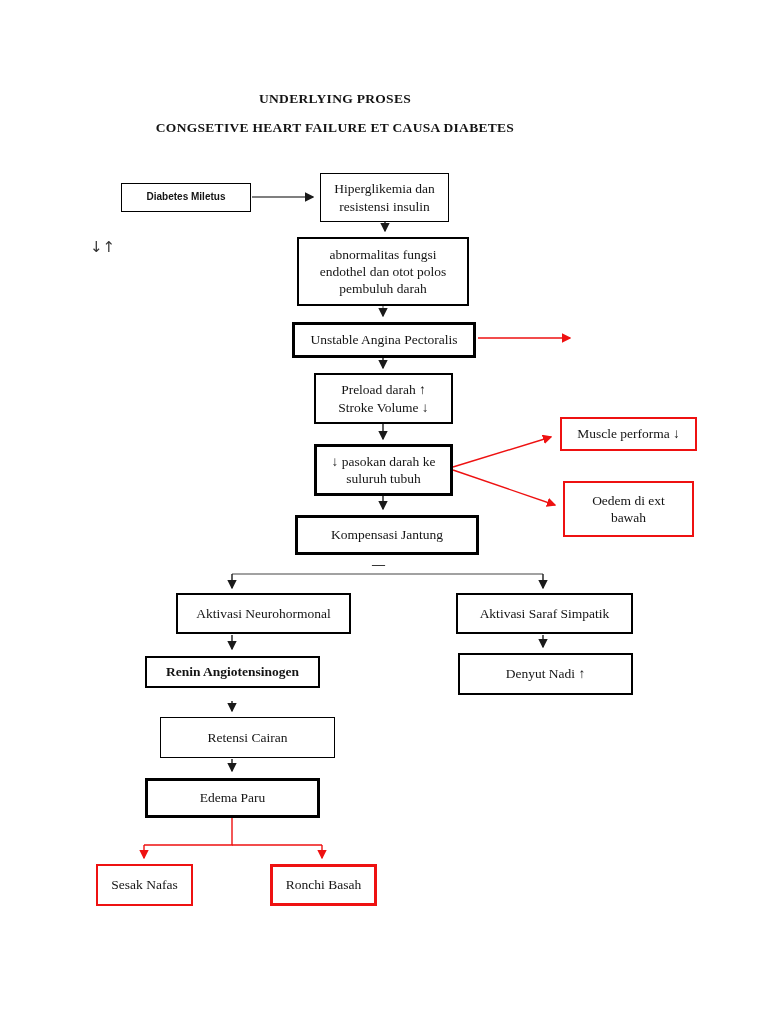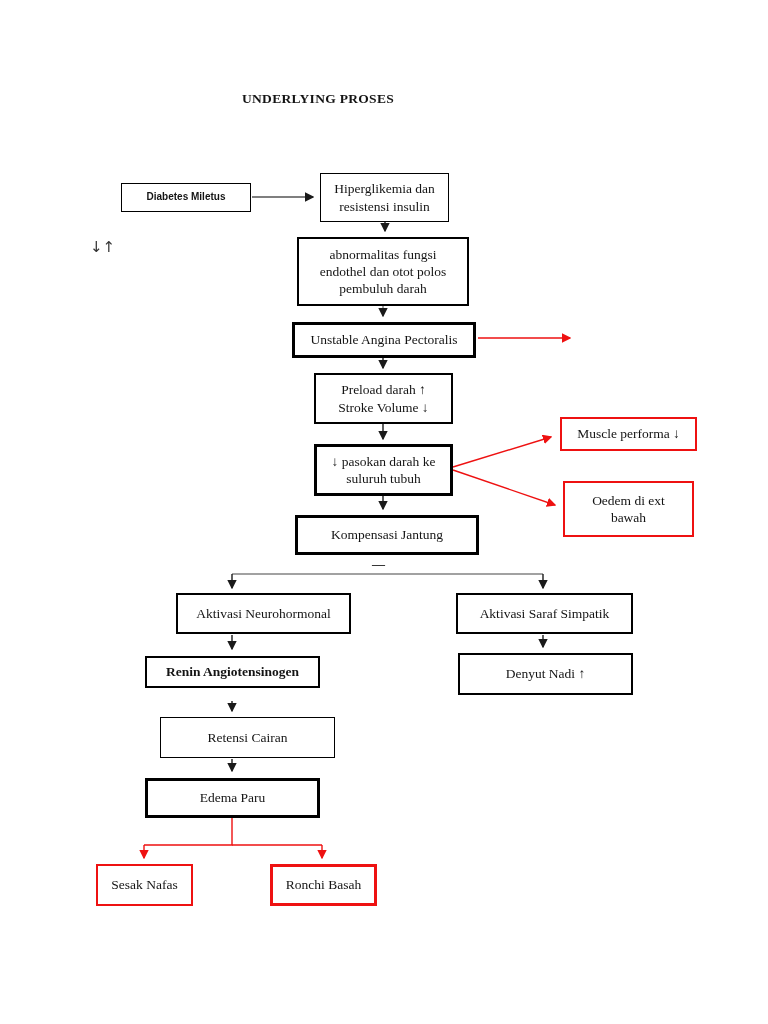--- a/index.html
+++ b/index.html
@@ -9,20 +9,21 @@
     background:#ffffff;
     font-family:"Liberation Serif", serif;
     color:#141414;
     overflow:hidden;
   }
   .title{
     position:absolute;left:0;width:636px;
     text-align:center;font-weight:bold;
     font-size:13.5px;letter-spacing:.3px;
     font-family:"Liberation Serif", serif;
+    padding-left:17px;
   }
   .connectors{position:absolute;left:0;top:0;pointer-events:none;}
   .node{
     position:absolute;
     box-sizing:border-box;
     background:#ffffff;
     border:2px solid #000000;
     display:flex;align-items:center;justify-content:center;
     text-align:center;
     font-size:13.5px;line-height:1.28;
@@ -77,20 +78,21 @@
     <line x1="453" y1="467" x2="551" y2="437" stroke="#ee1111" stroke-width="1.4" marker-end="url(#mR)"></line>
     <line x1="453" y1="470" x2="555" y2="505" stroke="#ee1111" stroke-width="1.4" marker-end="url(#mR)"></line>
 
     <polyline points="232,818 232,845 144,845 144,845" fill="none" stroke="#ee1111" stroke-width="1.4"></polyline>
     <polyline points="232,845 322,845" fill="none" stroke="#ee1111" stroke-width="1.4"></polyline>
     <line x1="144" y1="845" x2="144" y2="858" stroke="#ee1111" stroke-width="1.4" marker-end="url(#mR)"></line>
     <line x1="322" y1="845" x2="322" y2="858" stroke="#ee1111" stroke-width="1.4" marker-end="url(#mR)"></line>
   </svg>
 
   <div class="title" style="top:91px;">UNDERLYING PROSES</div>
+  <div class="title" style="top:120px;">CONGSETIVE HEART FAILURE ET CAUSA DIABETES</div>
 
   <div class="floating" style="left:90px;top:238px;">↓↑</div>
   <div class="dash" style="left:372px;top:556px;">—</div>
 
   <div class="node b-thin sans-bold" style="left:121px;top:183px;width:130px;height:29px;">Diabetes Miletus</div>
 
   <div class="node b-thin" style="left:320px;top:173px;width:129px;height:49px;">Hiperglikemia dan
 resistensi insulin</div>
 
   <div class="node b-med" style="left:297px;top:237px;width:172px;height:69px;">abnormalitas fungsi

